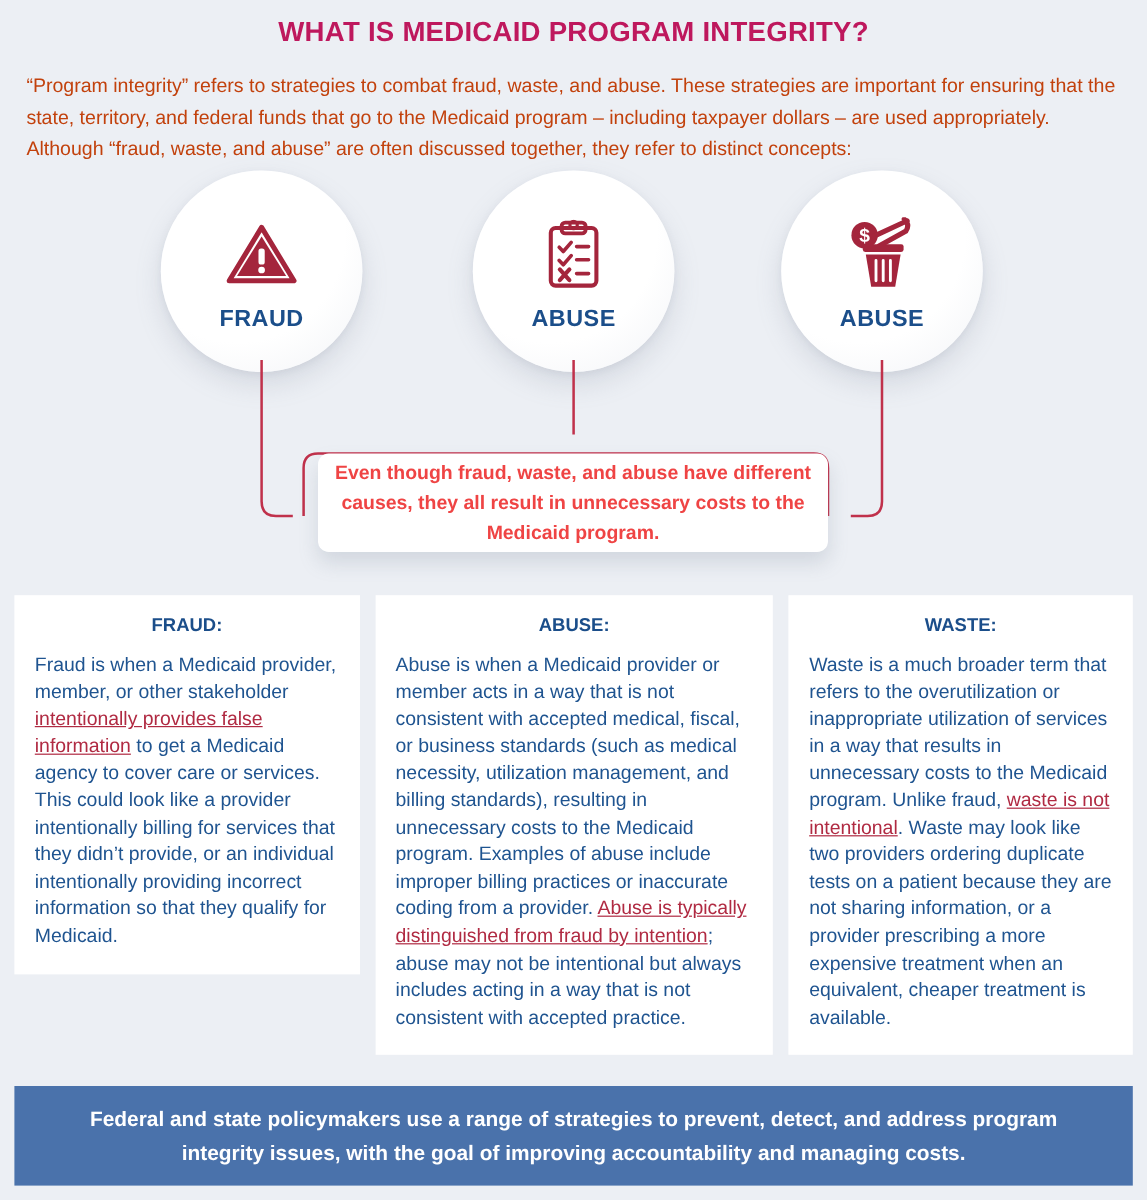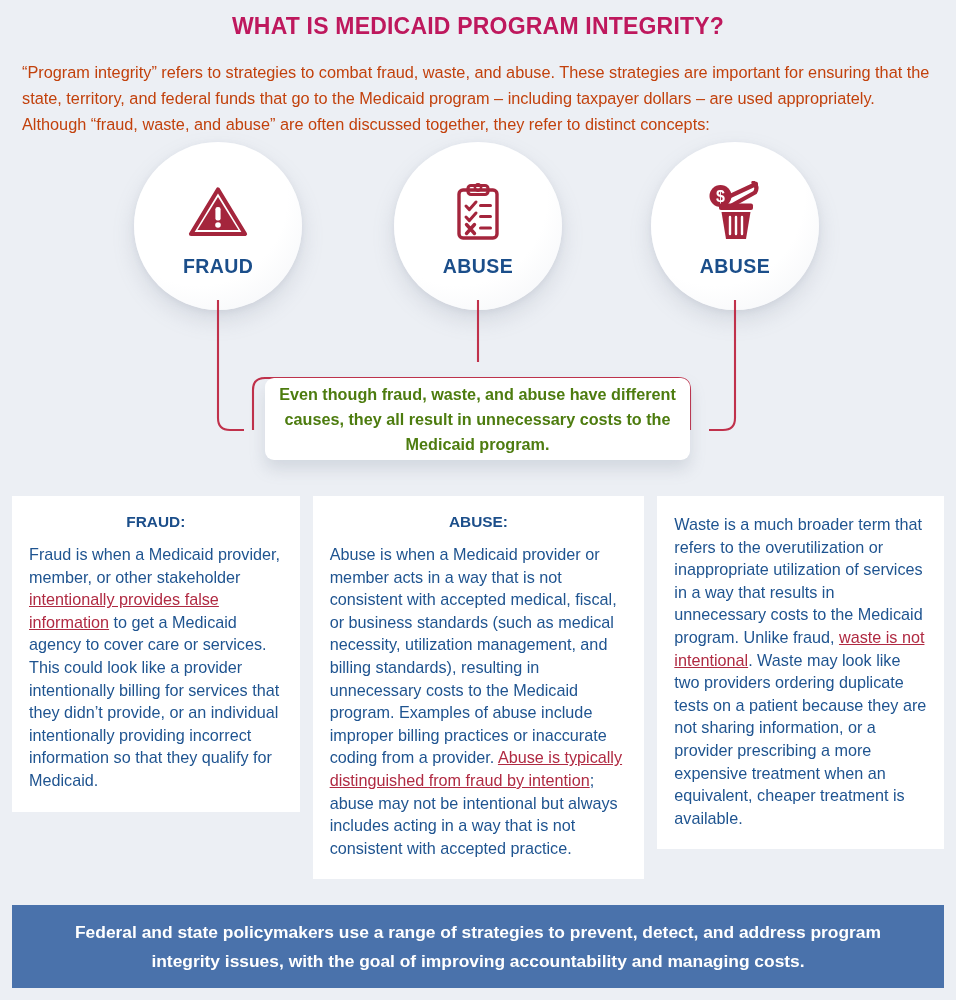--- a/index.html
+++ b/index.html
@@ -87,21 +87,21 @@
     width: 425px;
     height: 82px;
     background: #ffffff;
     border-radius: 9px;
     box-shadow: 0 9px 16px rgba(120,130,150,0.22);
     display: flex;
     align-items: center;
     justify-content: center;
   }
   .callout-text {
-    color: #4d7c0f;
+    color: #ef4444;
     font-size: 16.2px;
     font-weight: bold;
     line-height: 25px;
     text-align: center;
     padding: 0 0;
   }
 
   
   .cards {
     position: absolute;
@@ -238,20 +238,21 @@
     <div class="card-title">FRAUD:</div>
     <div class="card-body"><span>Fraud is when a Medicaid provider, member, or other stakeholder </span><span class="hl">intentionally provides false information</span><span> to get a Medicaid agency to cover care or services. This could look like a provider intentionally billing for services that they didn’t provide, or an individual intentionally providing incorrect information so that they qualify for Medicaid.</span></div>
   </div>
 
   <div class="card card-2">
     <div class="card-title">ABUSE:</div>
     <div class="card-body"><span>Abuse is when a Medicaid provider or member acts in a way that is not consistent with accepted medical, fiscal, or business standards (such as medical necessity, utilization management, and billing standards), resulting in unnecessary costs to the Medicaid program. Examples of abuse include improper billing practices or inaccurate coding from a provider. </span><span class="hl">Abuse is typically distinguished from fraud by intention</span><span>; abuse may not be intentional but always includes acting in a way that is not consistent with accepted practice.</span></div>
   </div>
 
   <div class="card card-3">
+    <div class="card-title">WASTE:</div>
     <div class="card-body"><span>Waste is a much broader term that refers to the overutilization or inappropriate utilization of services in a way that results in unnecessary costs to the Medicaid program. Unlike fraud, </span><span class="hl">waste is not intentional</span><span>. Waste may look like two providers ordering duplicate tests on a patient because they are not sharing information, or a provider prescribing a more expensive treatment when an equivalent, cheaper treatment is available.</span></div>
   </div>
 
 </div>
 
 <div class="footer">
   <div class="footer-text">Federal and state policymakers use a range of strategies to prevent, detect, and address program integrity issues, with the goal of improving accountability and managing costs.</div>
 </div>
 
 </body></html>

